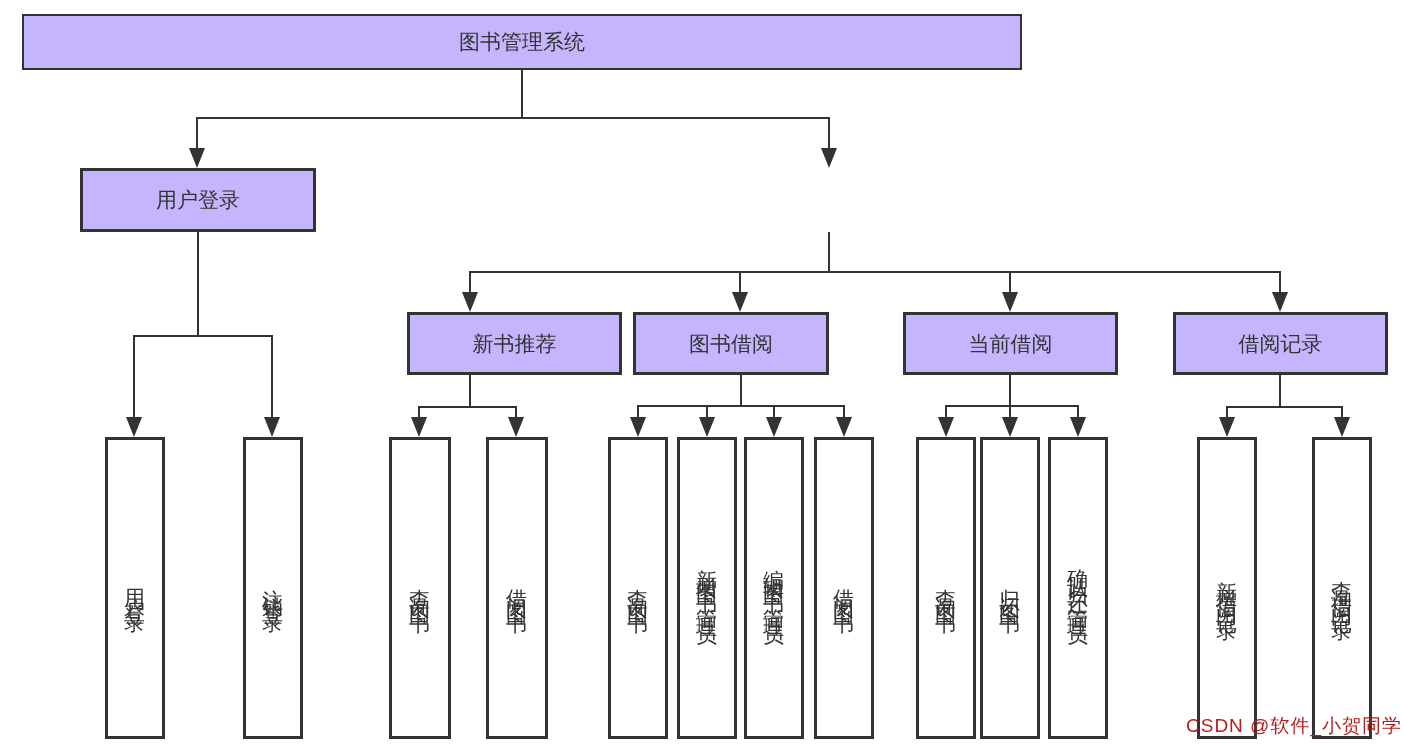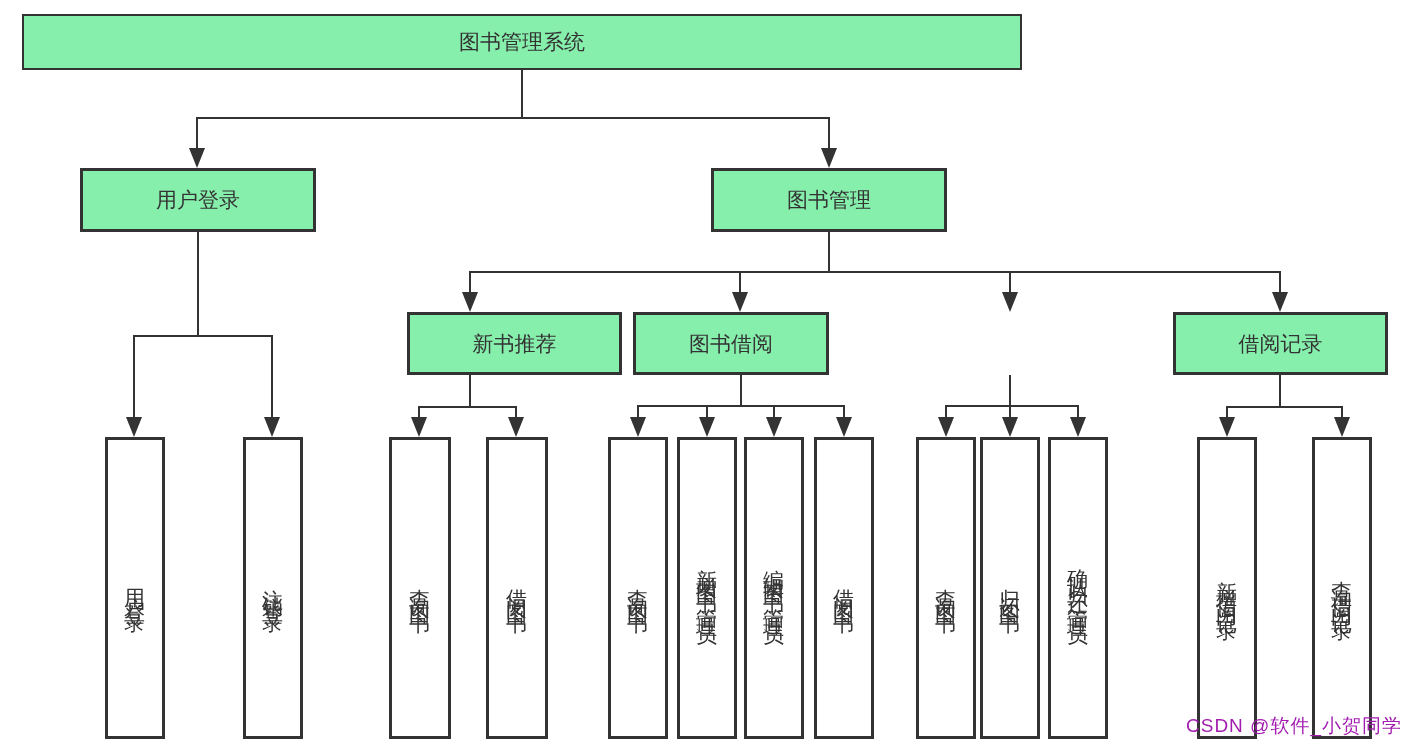--- a/index.html
+++ b/index.html
@@ -1,58 +1,57 @@
 <!DOCTYPE html>
 <html><head>
 <meta charset="utf-8">
 <style>
   html,body{margin:0;padding:0;background:#ffffff;}
   #canvas{
     position:relative;width:1405px;height:747px;background:#ffffff;overflow:hidden;
     font-family:"Liberation Sans","DejaVu Sans",sans-serif;color:#333333;
   }
   .node{
-    position:absolute;box-sizing:border-box;border:3px solid #333333;background:#86efac;
+    position:absolute;box-sizing:border-box;border:3px solid #333333;background:#c4b5fd;
     display:flex;align-items:center;justify-content:center;
     font-size:21px;color:#333333;white-space:nowrap;
   }
   .node.root{border-width:2px;}
   .col{
     position:absolute;box-sizing:border-box;border:3px solid #333333;background:#ffffff;
     top:437px;height:302px;width:60px;
     display:flex;align-items:center;justify-content:center;
     writing-mode:vertical-rl;text-orientation:mixed;
     font-size:21px;letter-spacing:8px;color:#333333;line-height:1;
   }
   .vl{position:absolute;width:2px;background:#333333;}
   .hl{position:absolute;height:2px;background:#333333;}
   .ar{position:absolute;width:0;height:0;
       border-left:8px solid transparent;border-right:8px solid transparent;
       border-top:20px solid #333333;}
   .watermark{
-    position:absolute;left:1186px;top:713px;font-size:19px;color:#a21caf;
+    position:absolute;left:1186px;top:713px;font-size:19px;color:#b91c1c;
     white-space:nowrap;z-index:5;letter-spacing:1px;
   }
 </style>
 </head>
 <body>
 
 <div id="canvas">
 
   <div class="node root" style="left:22px;top:14px;width:1000px;height:56px;">图书管理系统</div>
 
   <div class="vl" style="left:521px;top:69px;height:49px;"></div>
   <div class="hl" style="left:197px;top:117px;width:633px;"></div>
   <div class="vl" style="left:196px;top:117px;height:31px;"></div>
   <div class="ar" style="left:189px;top:148px;"></div>
   <div class="vl" style="left:828px;top:117px;height:31px;"></div>
   <div class="ar" style="left:821px;top:148px;"></div>
 
   <div class="node" style="left:80px;top:168px;width:236px;height:64px;">用户登录</div>
-  <div class="node" style="left:711px;top:168px;width:236px;height:64px;">图书管理</div>
 
   <div class="vl" style="left:197px;top:232px;height:104px;"></div>
   <div class="hl" style="left:134px;top:335px;width:139px;"></div>
   <div class="vl" style="left:133px;top:335px;height:82px;"></div>
   <div class="ar" style="left:126px;top:417px;"></div>
   <div class="vl" style="left:271px;top:335px;height:82px;"></div>
   <div class="ar" style="left:264px;top:417px;"></div>
 
   <div class="vl" style="left:828px;top:232px;height:40px;"></div>
   <div class="hl" style="left:470px;top:271px;width:811px;"></div>
@@ -60,20 +59,21 @@
   <div class="ar" style="left:462px;top:292px;"></div>
   <div class="vl" style="left:739px;top:271px;height:21px;"></div>
   <div class="ar" style="left:732px;top:292px;"></div>
   <div class="vl" style="left:1009px;top:271px;height:21px;"></div>
   <div class="ar" style="left:1002px;top:292px;"></div>
   <div class="vl" style="left:1279px;top:271px;height:21px;"></div>
   <div class="ar" style="left:1272px;top:292px;"></div>
 
   <div class="node" style="left:363px;top:312px;width:215px;height:63px;margin-left:44px;">新书推荐</div>
   <div class="node" style="left:633px;top:312px;width:196px;height:63px;">图书借阅</div>
+  <div class="node" style="left:903px;top:312px;width:215px;height:63px;">当前借阅</div>
   <div class="node" style="left:1173px;top:312px;width:215px;height:63px;">借阅记录</div>
 
   <div class="vl" style="left:469px;top:375px;height:32px;"></div>
   <div class="hl" style="left:419px;top:406px;width:98px;"></div>
   <div class="vl" style="left:418px;top:406px;height:11px;"></div>
   <div class="ar" style="left:411px;top:417px;"></div>
   <div class="vl" style="left:515px;top:406px;height:11px;"></div>
   <div class="ar" style="left:508px;top:417px;"></div>
 
   <div class="vl" style="left:740px;top:375px;height:31px;"></div>

